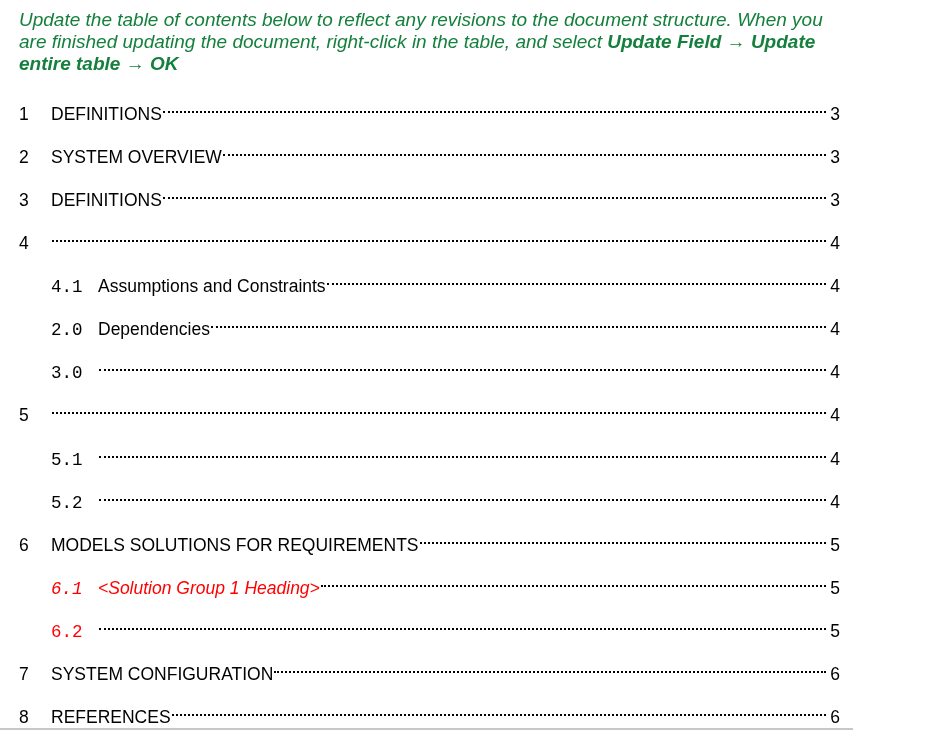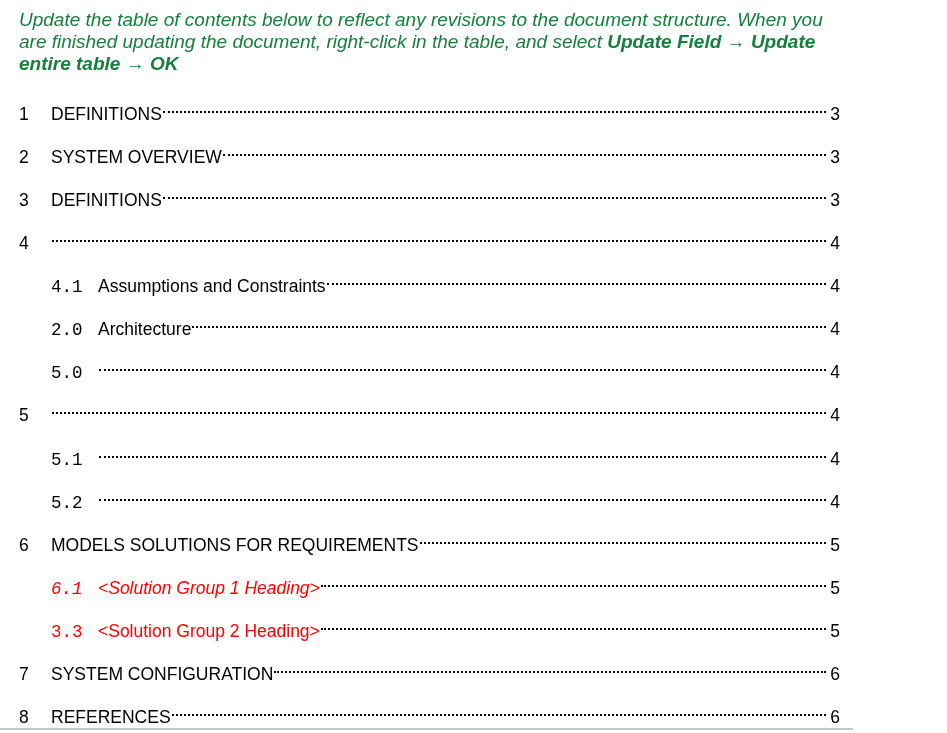--- a/index.html
+++ b/index.html
@@ -133,26 +133,26 @@
     <span class="page">4</span>
   </div>
   <div class="toc-entry level2" style="top:172px">
     <span class="num">4.1</span>
     <span class="title">Assumptions and Constraints</span>
     <span class="leader"></span>
     <span class="page">4</span>
   </div>
   <div class="toc-entry level2" style="top:215px">
     <span class="num">2.0</span>
-    <span class="title">Architecture</span>
+    <span class="title">Dependencies</span>
     <span class="leader"></span>
     <span class="page">4</span>
   </div>
   <div class="toc-entry level2" style="top:258px">
-    <span class="num">5.0</span>
+    <span class="num">3.0</span>
     <span class="leader"></span>
     <span class="page">4</span>
   </div>
   <div class="toc-entry level1" style="top:301px">
     <span class="num">5</span>
     <span class="leader"></span>
     <span class="page">4</span>
   </div>
   <div class="toc-entry level2" style="top:345px">
     <span class="num">5.1</span>
@@ -170,22 +170,21 @@
     <span class="leader"></span>
     <span class="page">5</span>
   </div>
   <div class="toc-entry level2 placeholder" style="top:474px">
     <span class="num italic">6.1</span>
     <span class="title">&lt;Solution Group 1 Heading&gt;</span>
     <span class="leader"></span>
     <span class="page" style="color:#000">5</span>
   </div>
   <div class="toc-entry level2 placeholder" style="top:517px">
-    <span class="num plain">3.3</span>
-    <span class="title" style="font-style:normal">&lt;Solution Group 2 Heading&gt;</span>
+    <span class="num plain">6.2</span>
     <span class="leader"></span>
     <span class="page" style="color:#000">5</span>
   </div>
   <div class="toc-entry level1" style="top:560px">
     <span class="num">7</span>
     <span class="title">SYSTEM CONFIGURATION</span>
     <span class="leader"></span>
     <span class="page">6</span>
   </div>
   <div class="toc-entry level1" style="top:603px">

